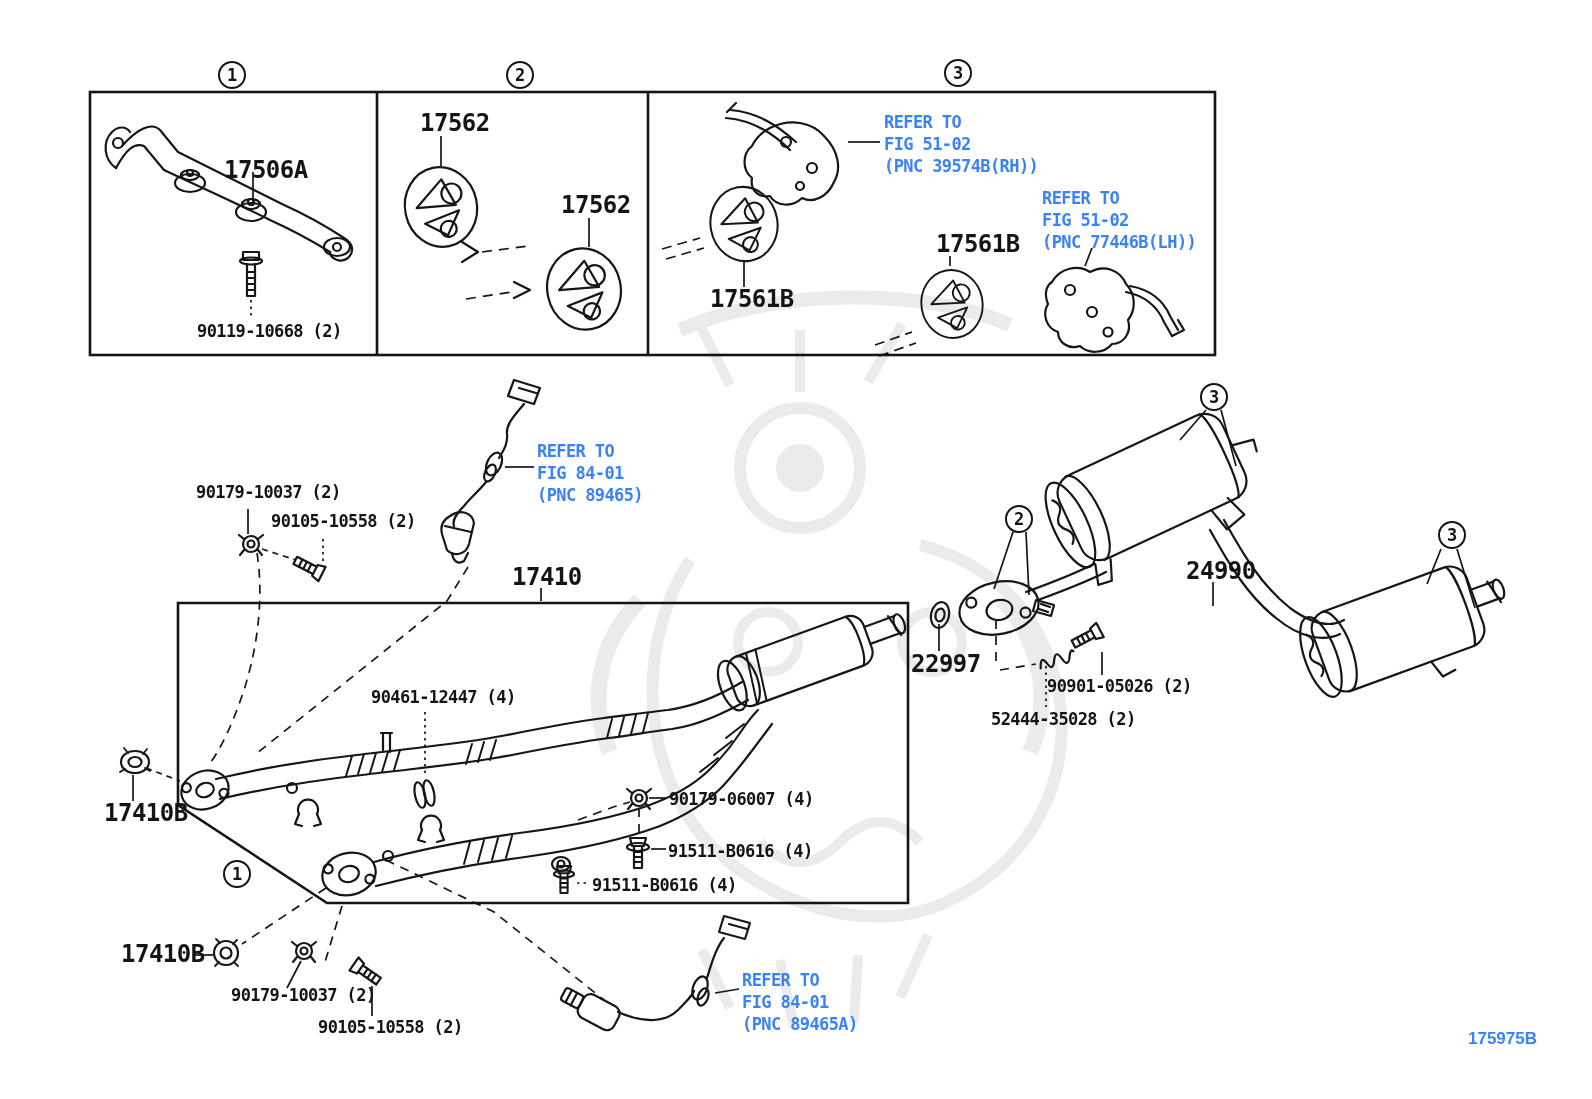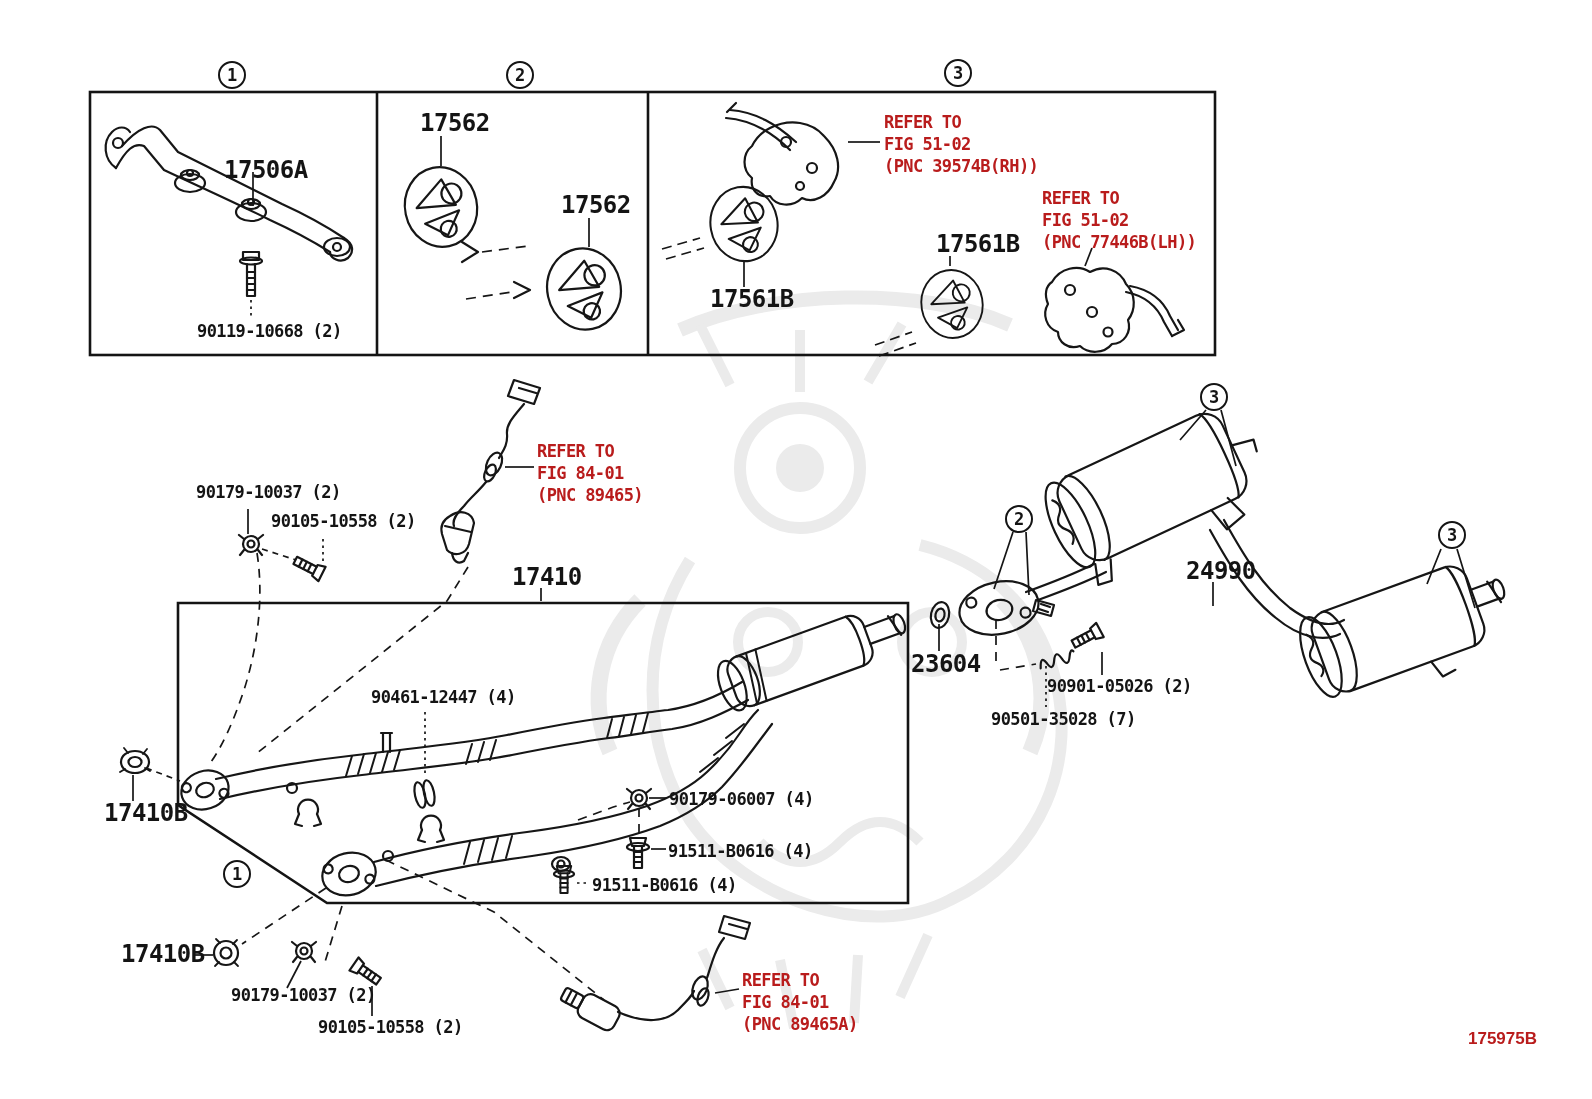--- a/index.html
+++ b/index.html
@@ -2,27 +2,27 @@
 <html><head>
 <meta charset="utf-8">
 <style>
   html,body{margin:0;padding:0;background:#fff;}
   .canvas{position:relative;width:1592px;height:1099px;background:#fff;overflow:hidden;
           font-family:"DejaVu Sans Mono", monospace;}
   svg.art{position:absolute;left:0;top:0;}
   .lbl{position:absolute;font-weight:bold;font-size:17px;letter-spacing:-0.6px;
        color:#141414;white-space:nowrap;line-height:20px;}
   .lbl.big{font-size:24px;letter-spacing:-0.5px;}
-  .refer div{font-weight:bold;font-size:17px;letter-spacing:-0.6px;color:#b91c1c;
+  .refer div{font-weight:bold;font-size:17px;letter-spacing:-0.6px;color:#3b82f6;
        white-space:nowrap;line-height:22px;}
   .badge{position:absolute;width:28px;height:28px;border:2.5px solid #141414;border-radius:50%;
        display:flex;align-items:center;justify-content:center;font-size:17px;font-weight:bold;
        color:#141414;background:#fff;box-sizing:border-box;}
   .figcode{position:absolute;left:1468px;top:1029px;font-family:"Liberation Sans",sans-serif;
-       font-weight:bold;font-size:17px;color:#b91c1c;letter-spacing:0;}
+       font-weight:bold;font-size:17px;color:#3b82f6;letter-spacing:0;}
 </style>
 </head>
 <body>
 
 <div class="canvas">
 
 <svg class="art" width="1592" height="1099" viewBox="0 0 1592 1099">
 
   <g stroke="#ebebeb" stroke-width="12" fill="none">
     <path d="M680,330 C770,290 920,285 1010,325" stroke-width="14"></path>
@@ -347,20 +347,20 @@
 <div class="lbl" style="left:271px;top:511px">90105-10558 (2)</div>
 <div class="lbl big" style="left:512px;top:567px">17410</div>
 <div class="lbl big" style="left:104px;top:803px">17410B</div>
 <div class="lbl big" style="left:121px;top:944px">17410B</div>
 <div class="lbl" style="left:231px;top:985px">90179-10037 (2)</div>
 <div class="lbl" style="left:318px;top:1017px">90105-10558 (2)</div>
 <div class="lbl" style="left:371px;top:687px">90461-12447 (4)</div>
 <div class="lbl" style="left:669px;top:789px">90179-06007 (4)</div>
 <div class="lbl" style="left:668px;top:841px">91511-B0616 (4)</div>
 <div class="lbl" style="left:592px;top:875px">91511-B0616 (4)</div>
-<div class="lbl big" style="left:911px;top:654px">23604</div>
+<div class="lbl big" style="left:911px;top:654px">22997</div>
 <div class="lbl" style="left:1047px;top:676px">90901-05026 (2)</div>
-<div class="lbl" style="left:991px;top:709px">90501-35028 (7)</div>
+<div class="lbl" style="left:991px;top:709px">52444-35028 (2)</div>
 <div class="lbl big" style="left:1186px;top:561px">24990</div>
 
 <div class="figcode">175975B</div>
 
 </div>
 
 </body></html>

